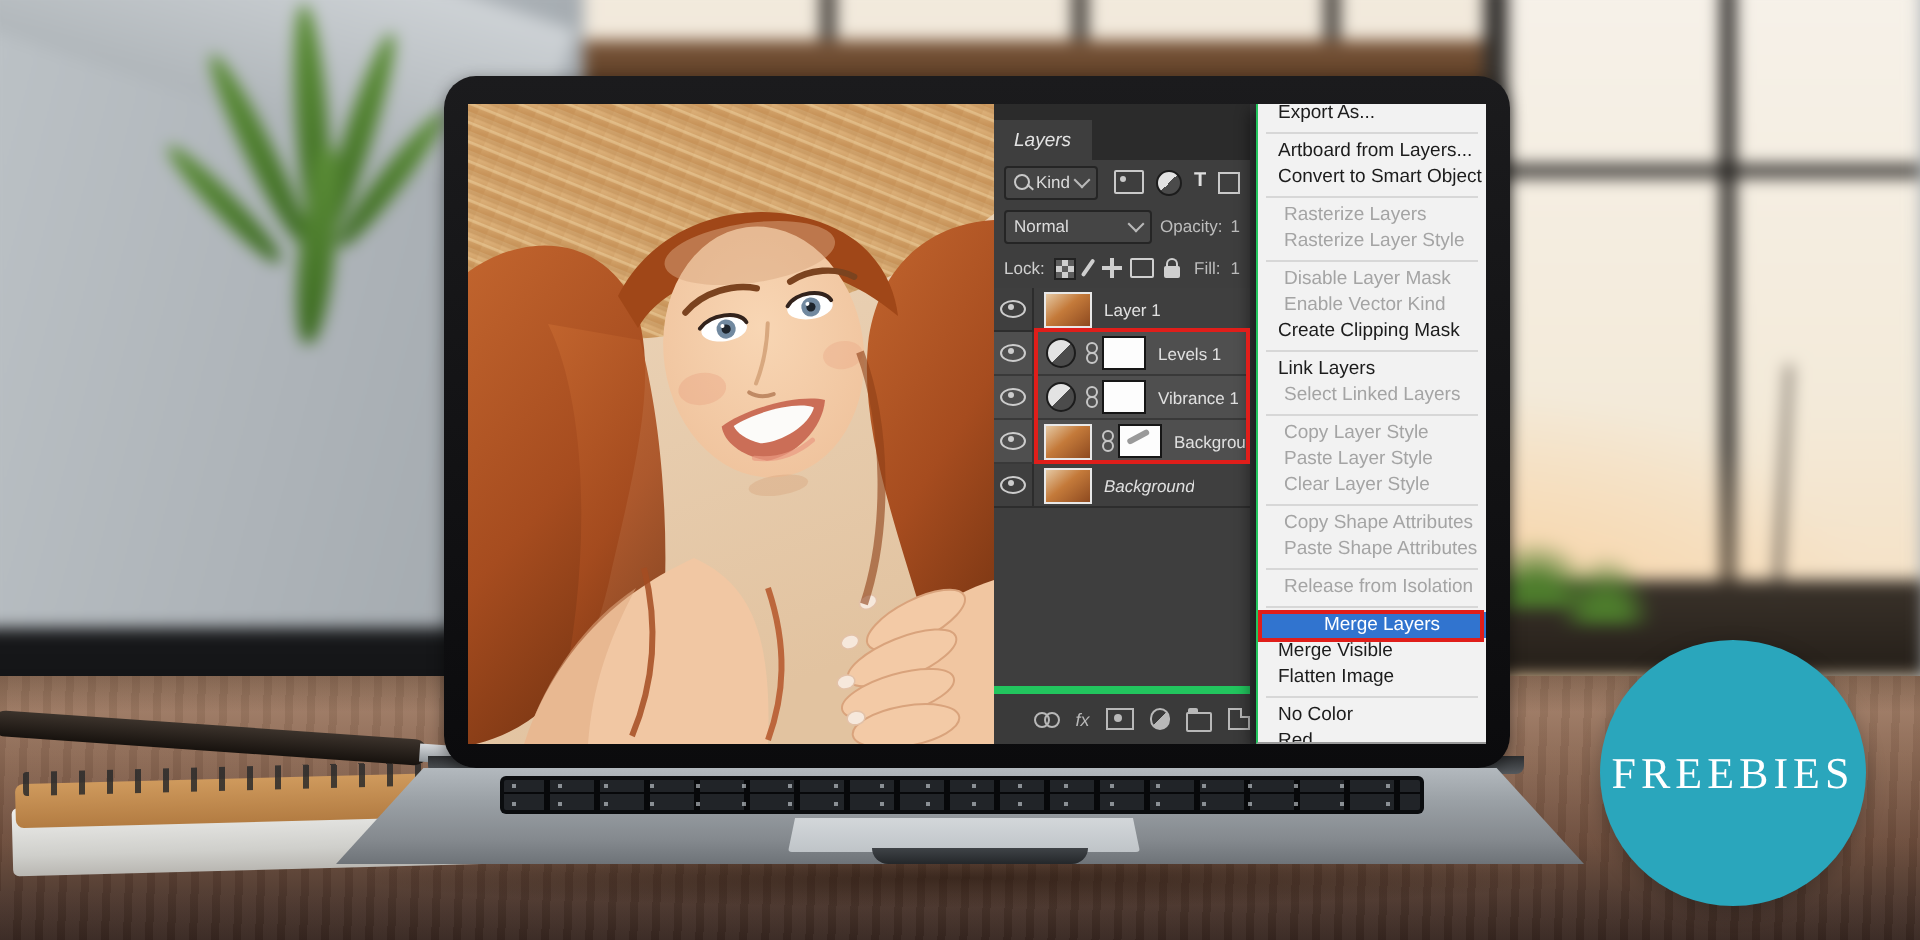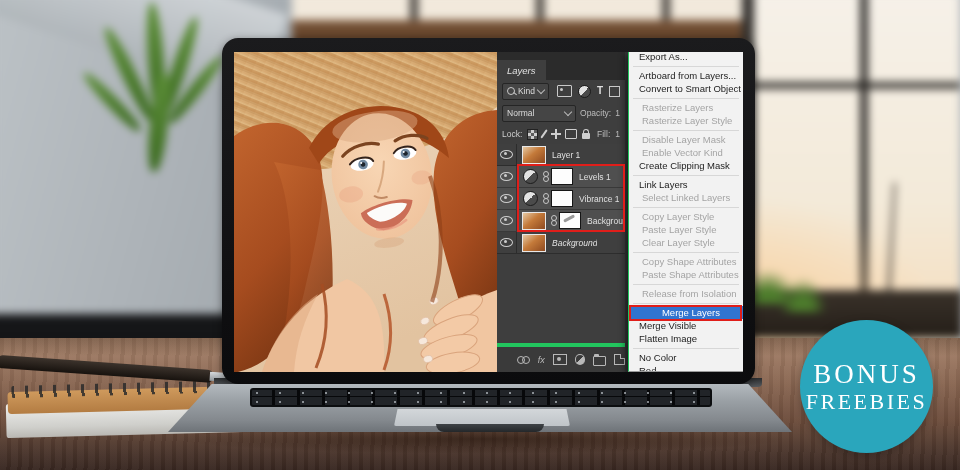--- a/index.html
+++ b/index.html
@@ -420,17 +420,16 @@
     </div>
   </div>
 
   <div class="deck">
     <div class="keys"></div>
     <div class="trackpad"></div>
     <div class="notch"></div>
   </div>
 
   <div class="badge" id="badge" style="background: rgb(42, 166, 188); color: rgb(255, 255, 255);">
-    <div class="b1">BONUS</div>
     <div class="b2">FREEBIES</div>
   </div>
 
 </div>
 
 </body></html>

